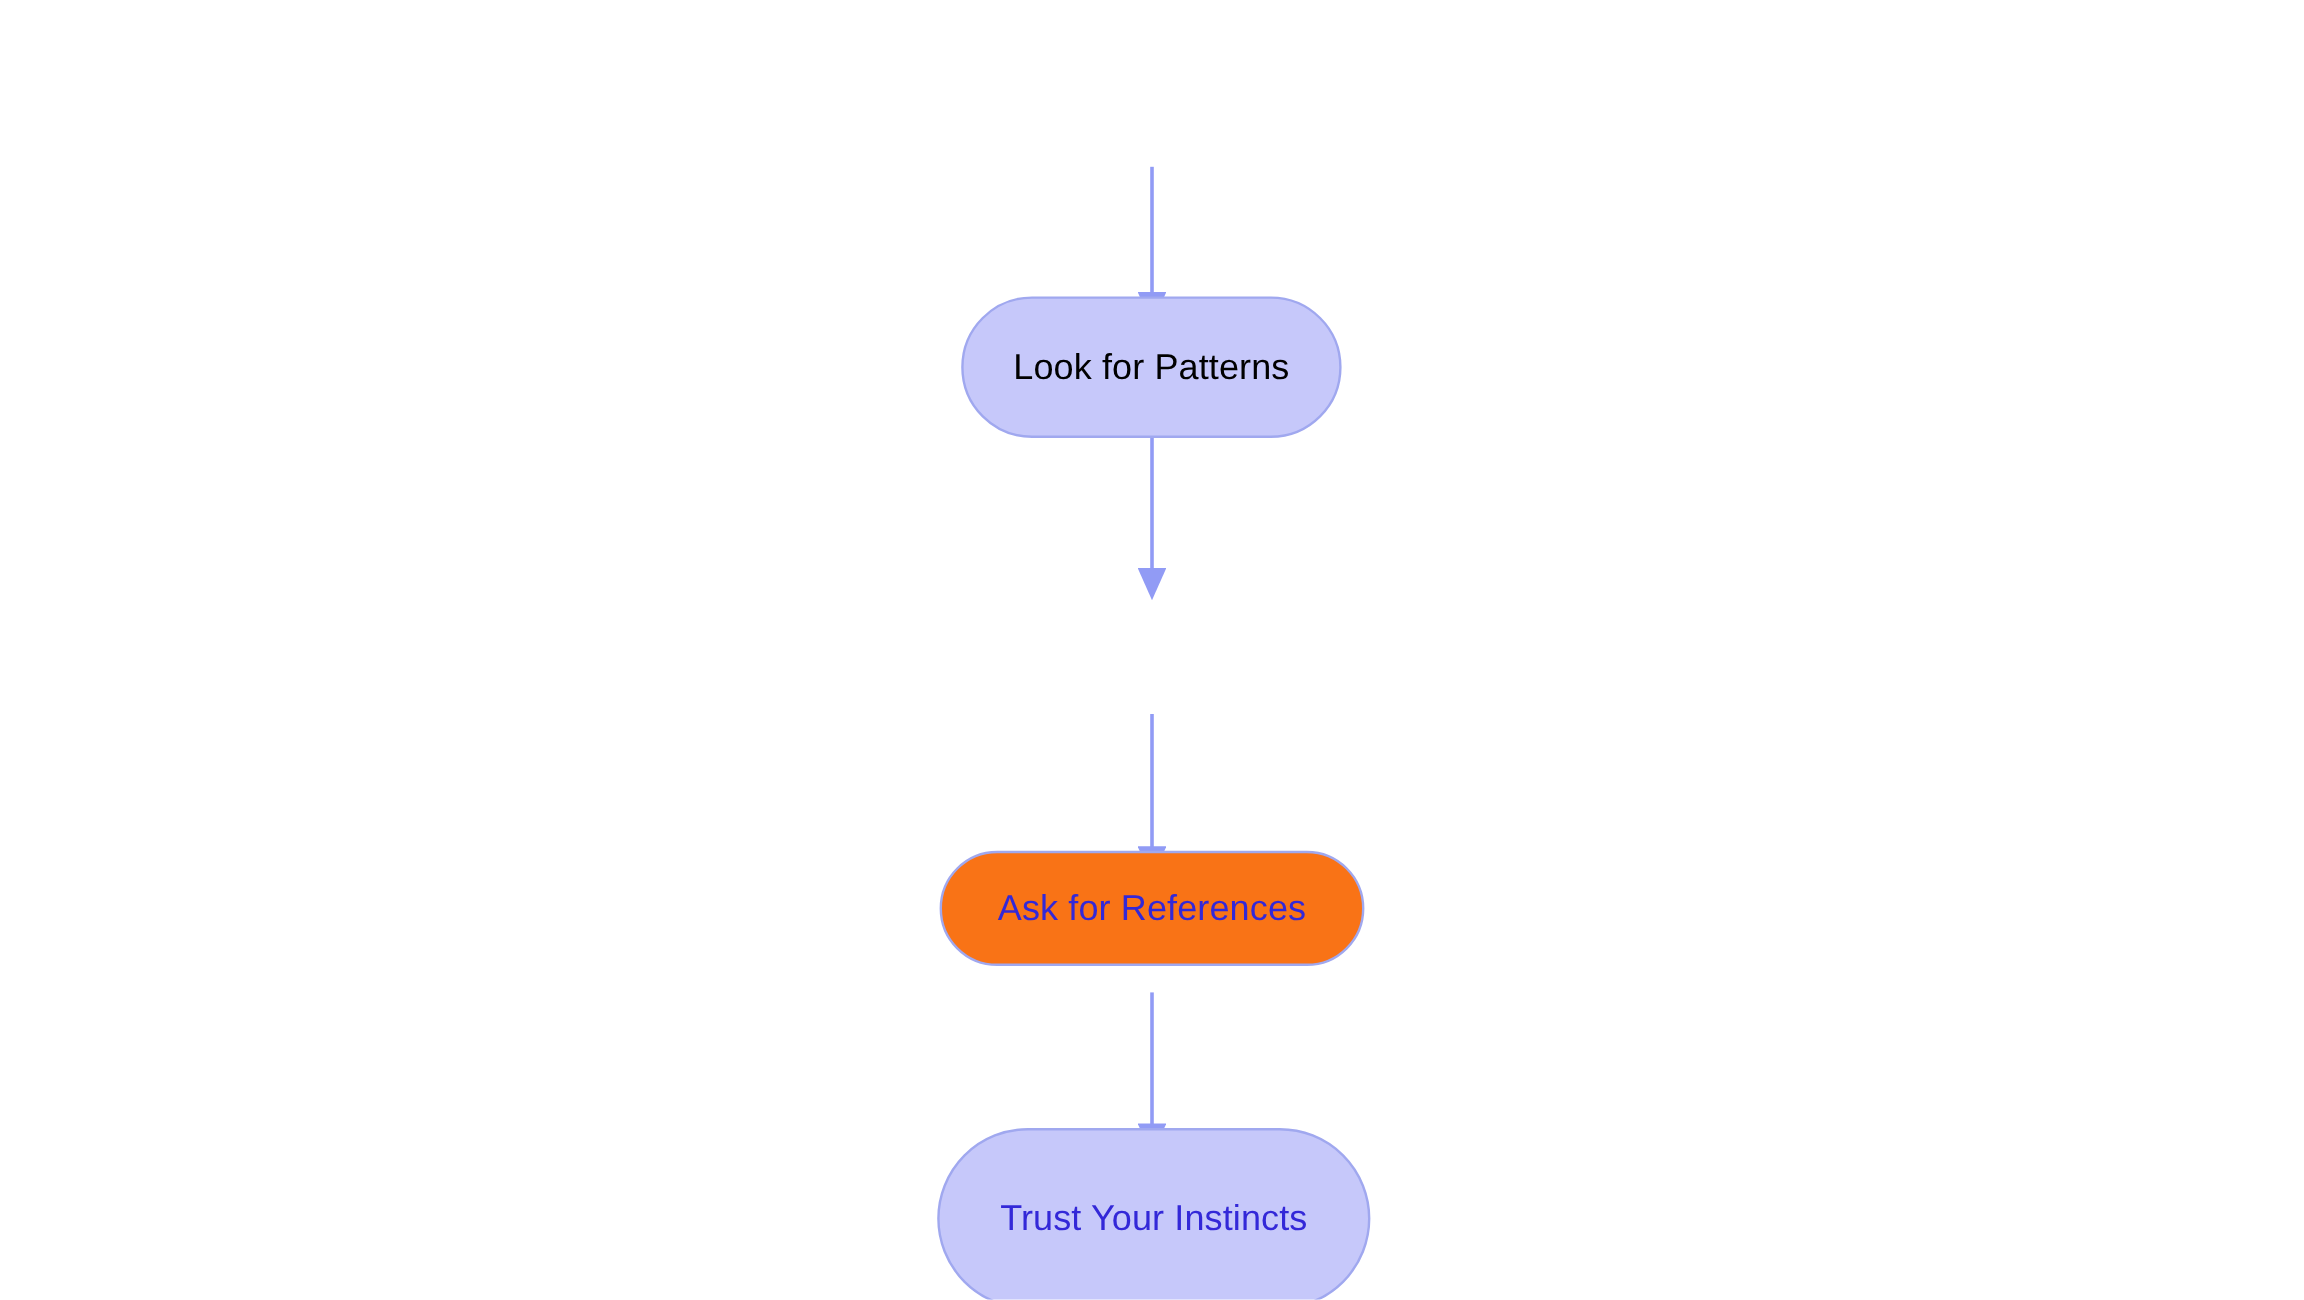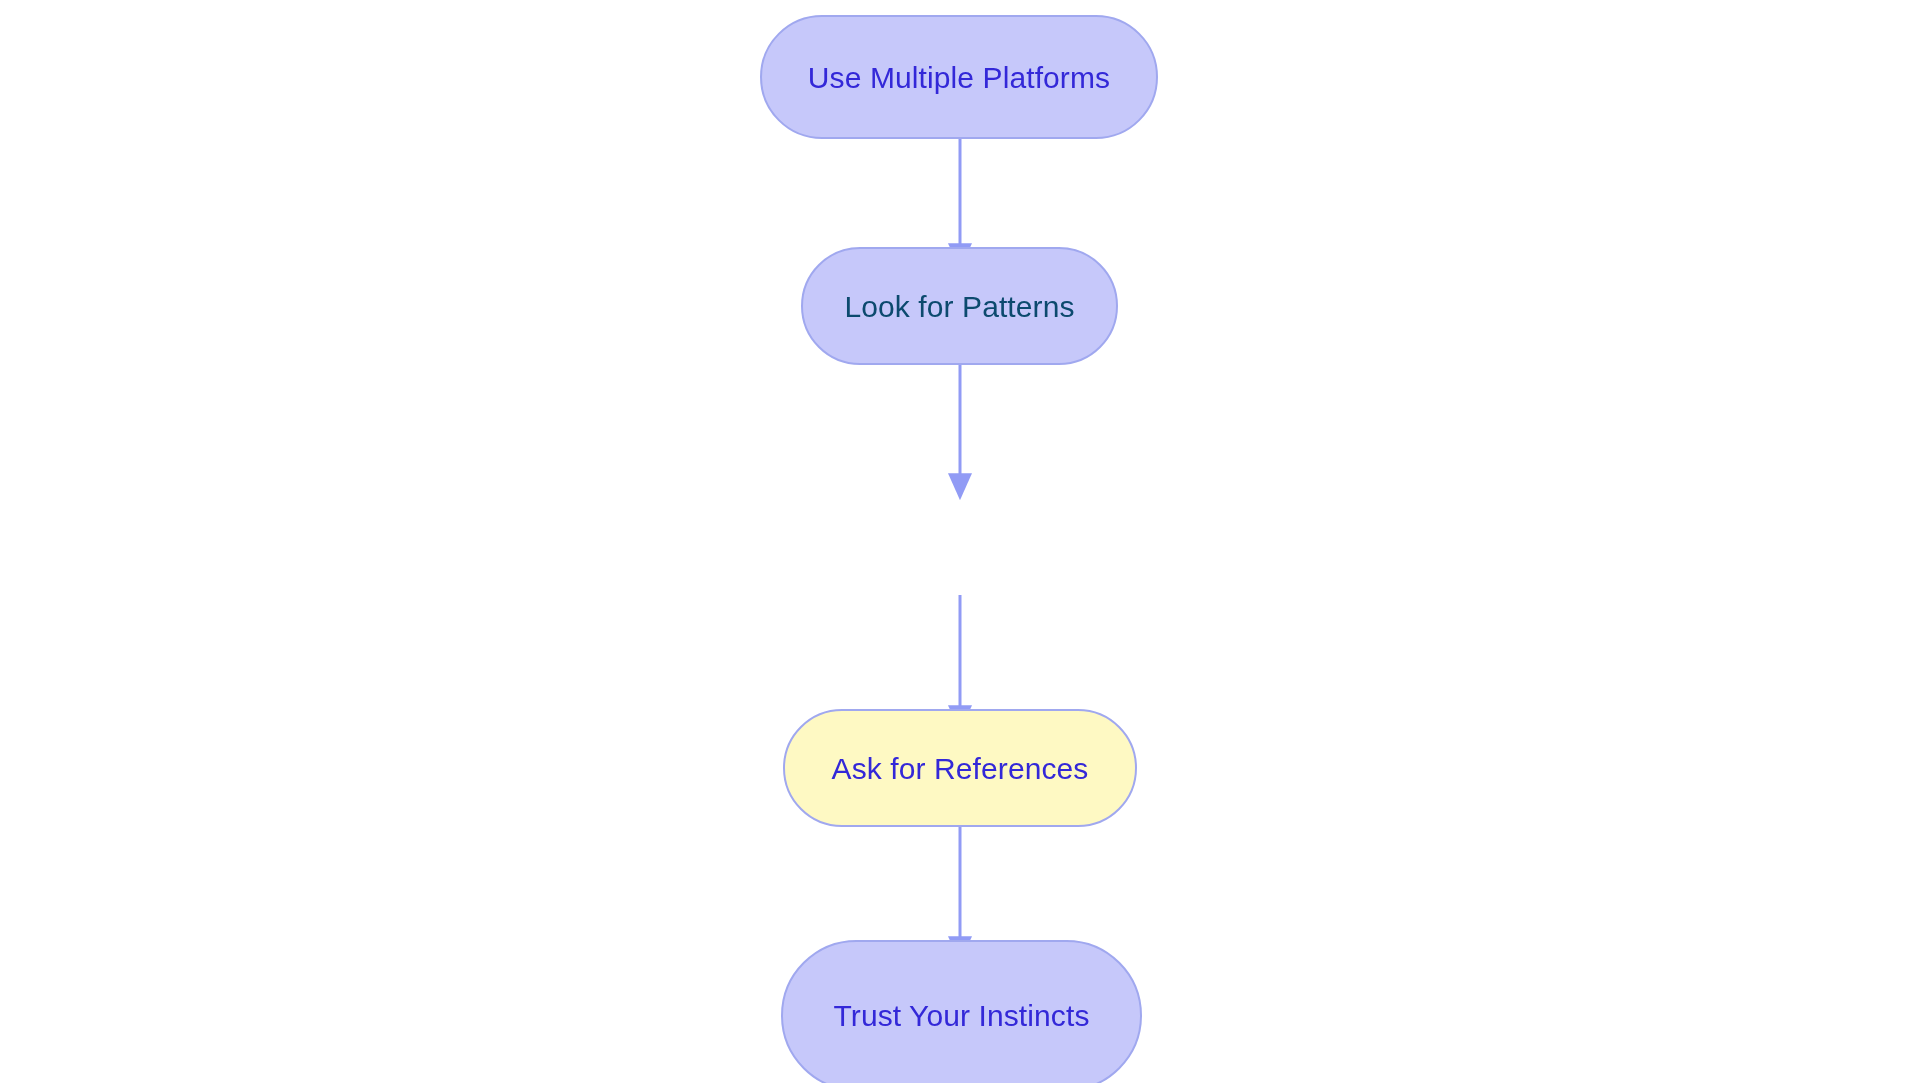--- a/index.html
+++ b/index.html
@@ -64,30 +64,27 @@
       </marker>
     </defs>
     <g id="edges-group">
         <line x1="960" y1="139" x2="960" y2="245" stroke="#919bf5" stroke-width="3" marker-end="url(#arrowhead)"></line>
         <line x1="960" y1="365" x2="960" y2="475" stroke="#919bf5" stroke-width="3" marker-end="url(#arrowhead)"></line>
         <line x1="960" y1="595" x2="960" y2="707" stroke="#919bf5" stroke-width="3" marker-end="url(#arrowhead)"></line>
         <line x1="960" y1="827" x2="960" y2="938" stroke="#919bf5" stroke-width="3" marker-end="url(#arrowhead)"></line>
       </g>
   </svg>
 
-  <div class="flow-node" style="left: 760px; top: 15px; width: 398px; height: 124px; background: rgb(198, 200, 250); border-color: rgb(160, 168, 239); color: rgb(51, 40, 216);">
-    <span class="node-label">Use Multiple Platforms</span>
-  </div>
 
-  <div class="flow-node" style="left: 801px; top: 247px; width: 317px; height: 118px; background: rgb(198, 200, 250); border-color: rgb(160, 168, 239); color: #0c4a6e;">
+  <div class="flow-node" style="left: 801px; top: 247px; width: 317px; height: 118px; background: rgb(198, 200, 250); border-color: rgb(160, 168, 239); color: #000000;">
     <span class="node-label">Look for Patterns</span>
   </div>
 
 
-  <div class="flow-node" style="left: 783px; top: 709px; width: 354px; height: 118px; background: #fef9c3; border-color: rgb(160, 168, 239); color: rgb(51, 40, 216);">
+  <div class="flow-node" style="left: 783px; top: 709px; width: 354px; height: 96px; background: #f97316; border-color: rgb(160, 168, 239); color: rgb(51, 40, 216);">
     <span class="node-label">Ask for References</span>
   </div>
 
   <div class="flow-node" style="left: 781px; top: 940px; width: 361px; height: 151px; background: rgb(198, 200, 250); border-color: rgb(160, 168, 239); color: rgb(51, 40, 216);">
     <span class="node-label">Trust Your Instincts</span>
   </div>
 
 </div>
 
 </body></html>

